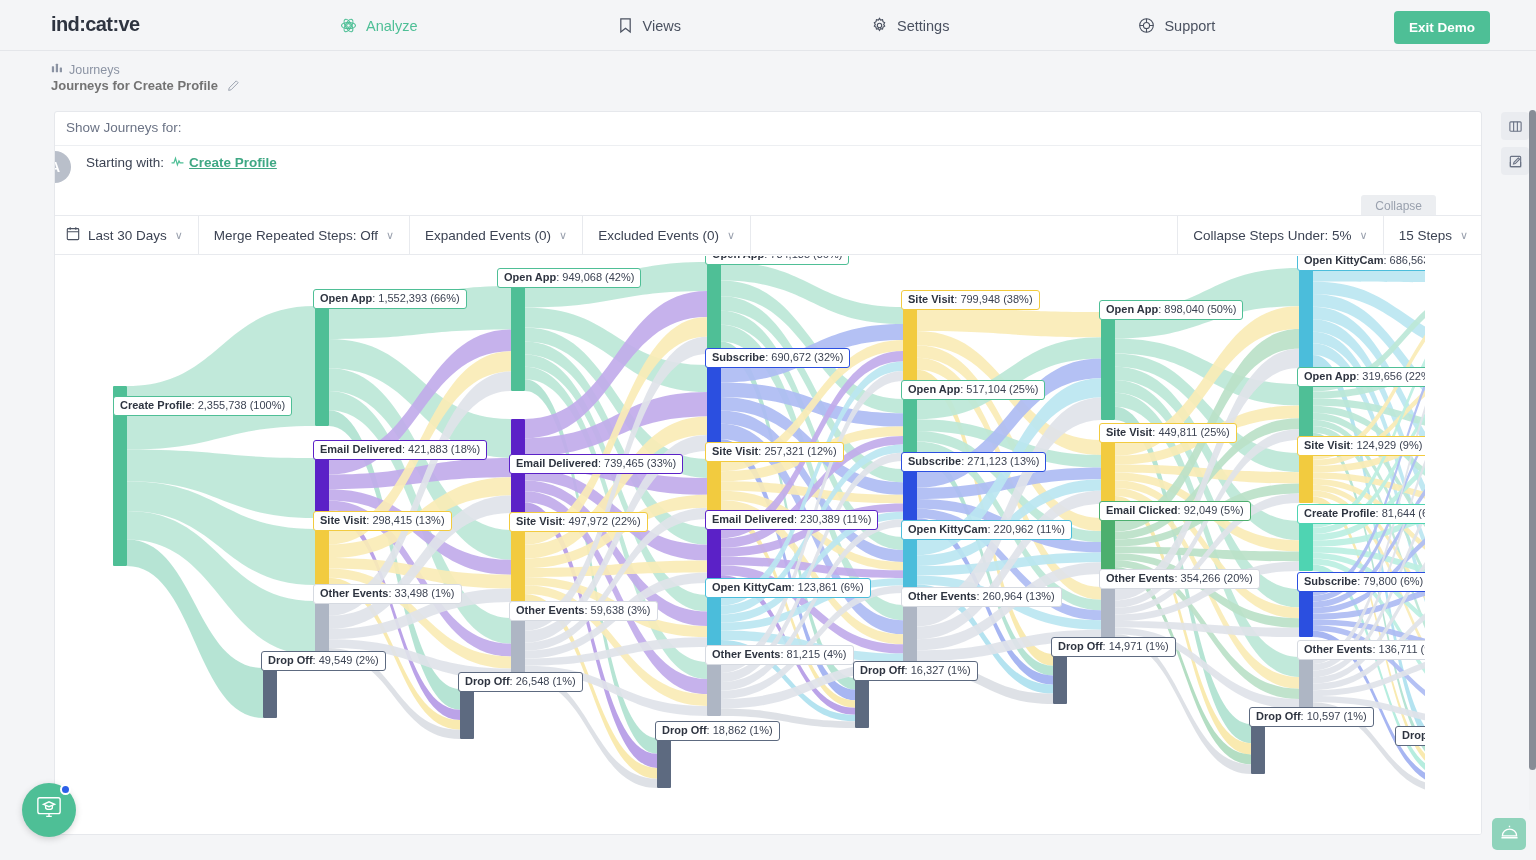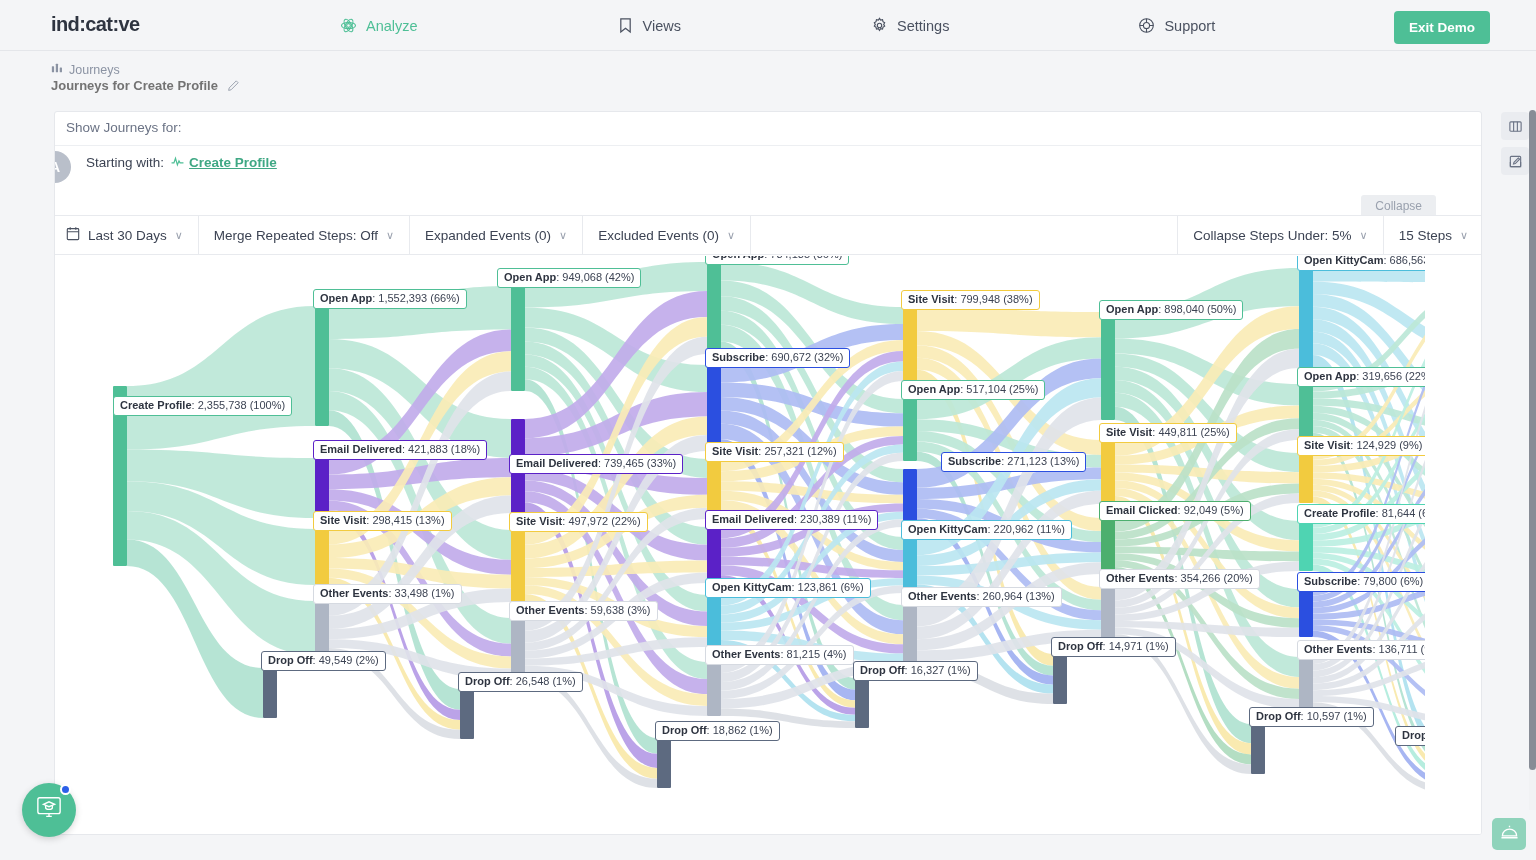--- a/index.html
+++ b/index.html
@@ -575,21 +575,21 @@
         <div class="node-label" style="left: 650px; top: 322px; border-color: rgb(75, 189, 219);"><b>Open KittyCam</b><span>: 123,861 (6%)</span></div>
         <div class="node-bar" style="left: 652px; top: 406px; width: 14px; height: 54px; background: rgb(174, 182, 196);"></div>
         <div class="node-label" style="left: 650px; top: 389px; border-color: rgb(214, 218, 225);"><b>Other Events</b><span>: 81,215 (4%)</span></div>
         <div class="node-bar" style="left: 602px; top: 482px; width: 14px; height: 50px; background: rgb(93, 106, 128);"></div>
         <div class="node-label" style="left: 600px; top: 465px; border-color: rgb(93, 106, 128);"><b>Drop Off</b><span>: 18,862 (1%)</span></div>
         <div class="node-bar" style="left: 848px; top: 51px; width: 14px; height: 74px; background: rgb(242, 203, 63);"></div>
         <div class="node-label" style="left: 846px; top: 34px; border-color: rgb(242, 203, 63);"><b>Site Visit</b><span>: 799,948 (38%)</span></div>
         <div class="node-bar" style="left: 848px; top: 143px; width: 14px; height: 62px; background: rgb(79, 191, 150);"></div>
         <div class="node-label" style="left: 846px; top: 124px; border-color: rgb(79, 191, 150);"><b>Open App</b><span>: 517,104 (25%)</span></div>
         <div class="node-bar" style="left: 848px; top: 213px; width: 14px; height: 58px; background: rgb(43, 79, 224);"></div>
-        <div class="node-label" style="left: 846px; top: 196px; border-color: rgb(43, 79, 224); margin-left: 40px;"><b>Subscribe</b><span>: 271,123 (13%)</span></div>
+        <div class="node-label" style="left: 846px; top: 196px; border-color: rgb(43, 79, 224);"><b>Subscribe</b><span>: 271,123 (13%)</span></div>
         <div class="node-bar" style="left: 848px; top: 281px; width: 14px; height: 56px; background: rgb(75, 189, 219);"></div>
         <div class="node-label" style="left: 846px; top: 264px; border-color: rgb(75, 189, 219);"><b>Open KittyCam</b><span>: 220,962 (11%)</span></div>
         <div class="node-bar" style="left: 848px; top: 349px; width: 14px; height: 66px; background: rgb(174, 182, 196);"></div>
         <div class="node-label" style="left: 846px; top: 331px; border-color: rgb(214, 218, 225);"><b>Other Events</b><span>: 260,964 (13%)</span></div>
         <div class="node-bar" style="left: 800px; top: 422px; width: 14px; height: 50px; background: rgb(93, 106, 128);"></div>
         <div class="node-label" style="left: 798px; top: 405px; border-color: rgb(93, 106, 128);"><b>Drop Off</b><span>: 16,327 (1%)</span></div>
         <div class="node-bar" style="left: 1046px; top: 56px; width: 14px; height: 108px; background: rgb(79, 191, 150);"></div>
         <div class="node-label" style="left: 1044px; top: 44px; border-color: rgb(79, 191, 150);"><b>Open App</b><span>: 898,040 (50%)</span></div>
         <div class="node-bar" style="left: 1046px; top: 184px; width: 14px; height: 64px; background: rgb(242, 203, 63);"></div>
         <div class="node-label" style="left: 1044px; top: 167px; border-color: rgb(242, 203, 63);"><b>Site Visit</b><span>: 449,811 (25%)</span></div>

